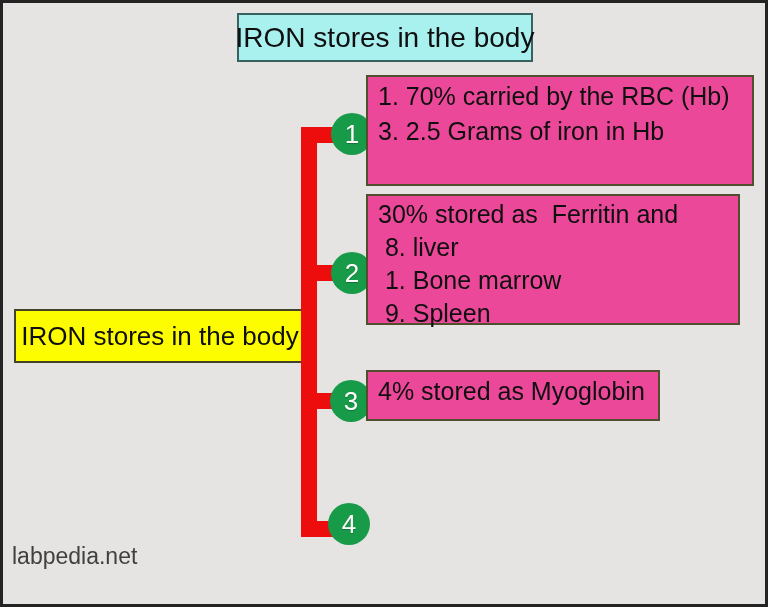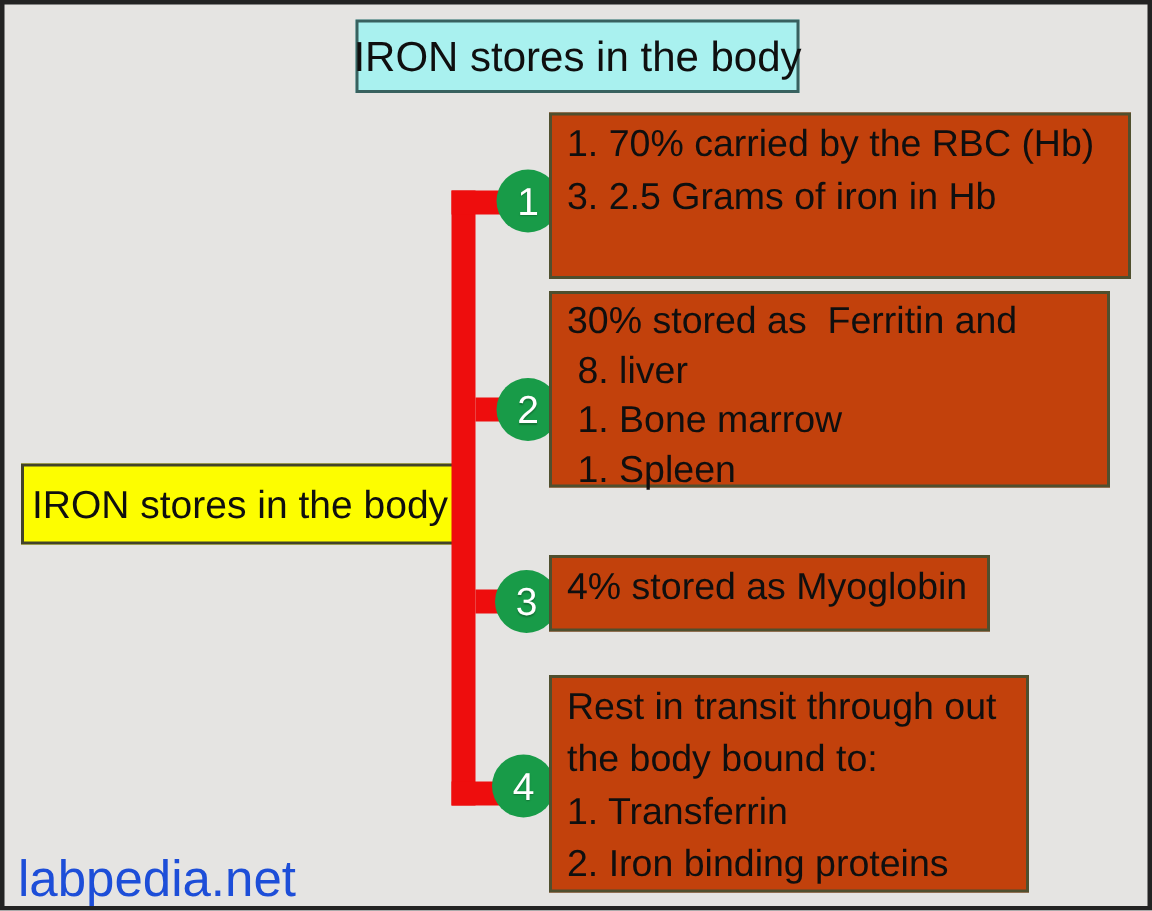--- a/index.html
+++ b/index.html
@@ -49,36 +49,36 @@
     font-size: 26px;
     display: flex; align-items: center; justify-content: center;
     text-shadow: 0 1px 1px rgba(0,0,0,0.25);
   }
   .badge1 { left: 328px; top: 110px; }
   .badge2 { left: 328px; top: 249px; }
   .badge3 { left: 327px; top: 377px; }
   .badge4 { left: 325px; top: 500px; }
   .ybox {
     position: absolute;
-    background: #c2410c;
+    background: #ec4899;
     border: 2px solid #4f4f2e;
     box-sizing: border-box;
     font-size: 25px;
     padding: 2px 8px 0 10px;
   }
   .ybox .line { white-space: pre; }
   .ybox1 { left: 363px; top: 72px;  width: 388px; height: 111px; line-height: 35px; }
   .ybox2 { left: 363px; top: 191px; width: 374px; height: 131px; line-height: 33px; }
   .ybox3 { left: 363px; top: 367px; width: 294px; height: 51px;  line-height: 34px; }
   .ybox4 { left: 363px; top: 447px; width: 320px; height: 145px; line-height: 35px; }
   .watermark {
     position: absolute;
-    left: 9px; top: 564px;
-    font-size: 34px;
-    color: #1d4ed8;
+    left: 9px; top: 540px;
+    font-size: 23px;
+    color: #404040;
   }
 </style>
 </head>
 <body>
 
 <div class="canvas">
 
   <div class="titlebox">IRON stores in the body</div>
 
   <div class="leftbox">IRON stores in the body</div>
@@ -96,29 +96,23 @@
 
   <div class="ybox ybox1">
     <div class="line">1. 70% carried by the RBC (Hb)</div>
     <div class="line">3. 2.5 Grams of iron in Hb</div>
   </div>
 
   <div class="ybox ybox2">
     <div class="line">30% stored as  Ferritin and</div>
     <div class="line"> 8. liver</div>
     <div class="line"> 1. Bone marrow</div>
-    <div class="line"> 1. Spleen</div>
+    <div class="line"> 9. Spleen</div>
   </div>
 
   <div class="ybox ybox3">
     <div class="line">4% stored as Myoglobin</div>
   </div>
 
-  <div class="ybox ybox4">
-    <div class="line">Rest in transit through out</div>
-    <div class="line">the body bound to:</div>
-    <div class="line">1. Transferrin</div>
-    <div class="line">2. Iron binding proteins</div>
-  </div>
 
   <div class="watermark">labpedia.net</div>
 
 </div>
 
 </body></html>

